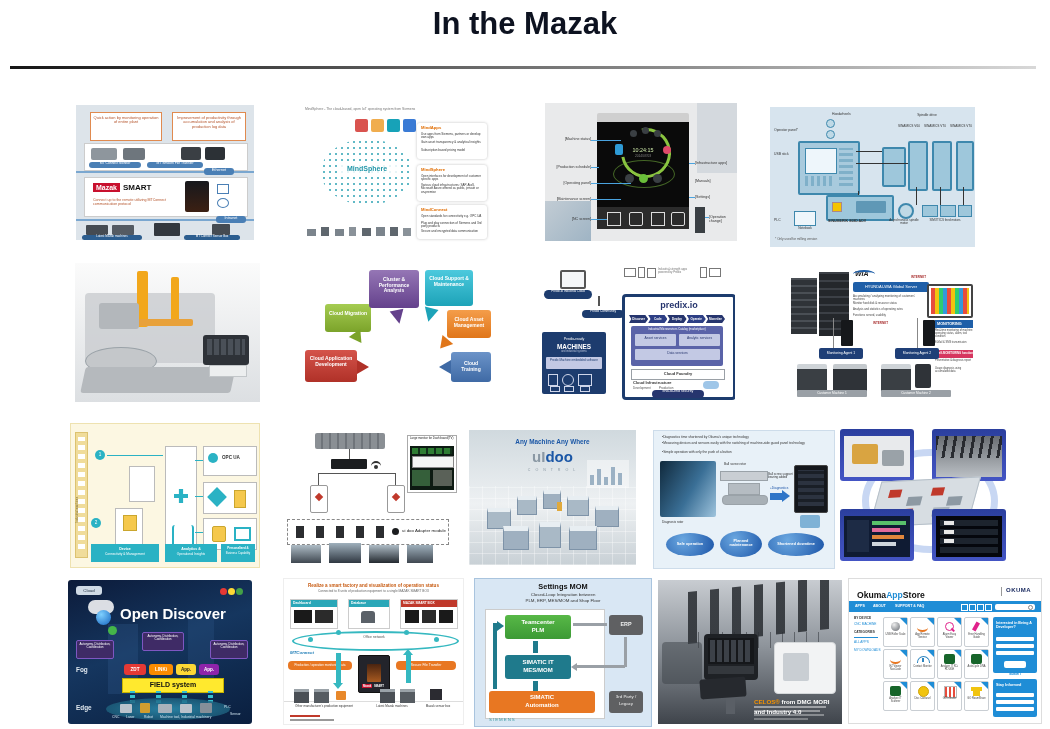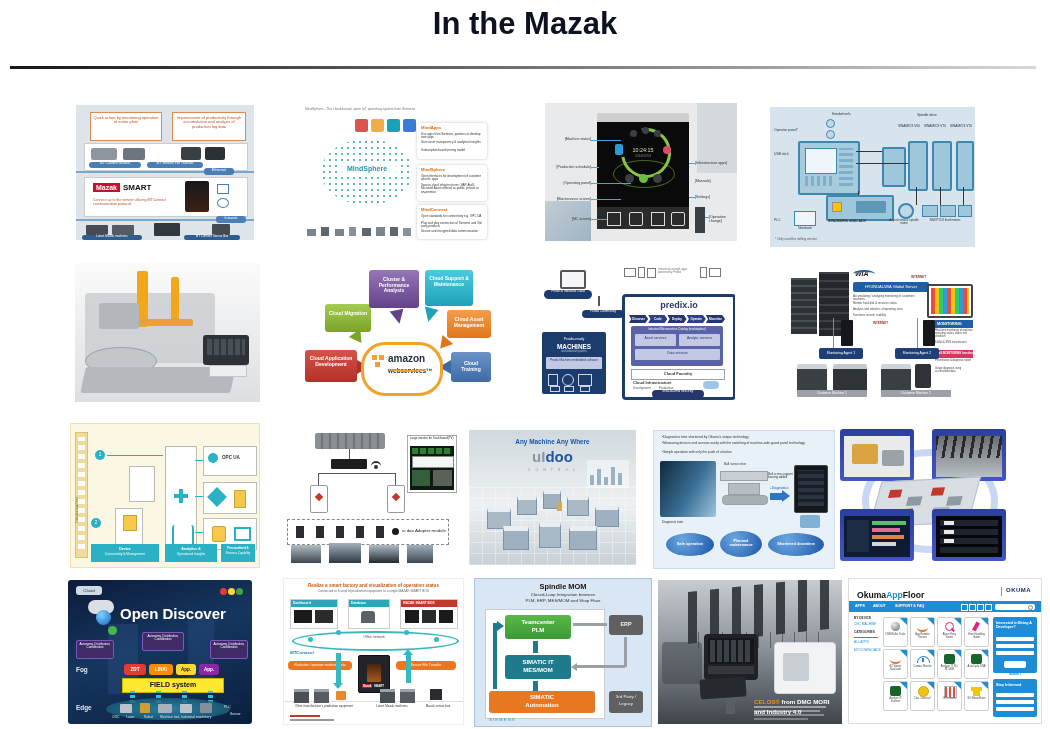--- a/index.html
+++ b/index.html
@@ -214,28 +214,20 @@
     </div>
   <div class="box c" style="left:152px;top:90px;width:40px;height:30px;background:linear-gradient(180deg,#6b93c8,#3f6aa5)">
       <div class="lb b w" style="left:3px;right:3px;top:9px;font-size:5px;text-align:center">Cloud Training</div>
     </div>
   <div class="tri" style="left:52px;top:70px;border-left:7px solid rgba(0,0,0,0);border-right:7px solid rgba(0,0,0,0);border-top:12px solid #7ba32a;transform:rotate(-35deg)"></div>
   <div class="tri" style="left:92px;top:48px;border-left:7px solid rgba(0,0,0,0);border-right:7px solid rgba(0,0,0,0);border-top:14px solid #64418c;transform:rotate(-12deg)"></div>
   <div class="tri" style="left:124px;top:46px;border-left:7px solid rgba(0,0,0,0);border-right:7px solid rgba(0,0,0,0);border-top:14px solid #1da3b8;transform:rotate(14deg)"></div>
   <div class="tri" style="left:138px;top:76px;border-left:7px solid rgba(0,0,0,0);border-right:7px solid rgba(0,0,0,0);border-top:12px solid #e0761a;transform:rotate(40deg)"></div>
   <div class="tri" style="left:58px;top:98px;border-top:7px solid rgba(0,0,0,0);border-bottom:7px solid rgba(0,0,0,0);border-left:12px solid #b03128"></div>
   <div class="tri" style="left:140px;top:98px;border-top:7px solid rgba(0,0,0,0);border-bottom:7px solid rgba(0,0,0,0);border-right:12px solid #3f6aa5"></div>
-  <div class="abs" style="left:62px;top:80px;width:76px;height:48px;background:#fff;border:3px solid #f0a229;border-radius:24px">
-    <div class="abs" style="left:8px;top:10px;width:5px;height:5px;background:#f0a229"></div>
-    <div class="abs" style="left:15px;top:10px;width:5px;height:5px;background:#f0a229"></div>
-    <div class="abs" style="left:11px;top:17px;width:5px;height:5px;background:#f0a229"></div>
-    <span class="lb b" style="left:24px;top:8px;font-size:10px;color:#232f3e">amazon</span>
-    <span class="lb b" style="left:24px;top:22px;font-size:6.4px;color:#232f3e">webservices™</span>
-    <div class="abs" style="left:24px;top:20px;width:40px;height:5px;border-bottom:2px solid #f0a229;border-radius:50%"></div>
-  </div>
 </div>
 
 <div class="tile" style="left:536px;top:262px;width:199px;height:138px;background:#fff">
   <div class="abs" style="left:88px;top:6px;width:10px;height:7px;border:1px solid #777"></div>
   <div class="abs" style="left:102px;top:5px;width:5px;height:9px;border:1px solid #777"></div>
   <div class="abs" style="left:111px;top:6px;width:7px;height:8px;border:1px solid #777"></div>
   <div class="abs" style="left:164px;top:5px;width:5px;height:9px;border:1px solid #777"></div>
   <div class="abs" style="left:173px;top:6px;width:10px;height:7px;border:1px solid #777"></div>
   <div class="lb" style="left:122px;top:6px;width:40px;font-size:2.8px;color:#777">Industrial-strength apps powered by Predix</div>
   <div class="abs" style="left:24px;top:8px;width:22px;height:15px;border:2px solid #555;border-radius:2px;background:#f4f6f8"></div>
@@ -607,21 +599,21 @@
   <div class="abs" style="left:116px;top:110px;width:15px;height:11px;background:#565c62;border-top:3px solid #9aa2a8"></div>
   <div class="abs" style="left:146px;top:110px;width:12px;height:11px;background:#2b2b31"></div>
   <div class="lb c" style="left:4px;top:126px;width:72px;font-size:3px;text-align:center">Other manufacturer's production equipment</div>
   <div class="lb c" style="left:86px;top:126px;width:44px;font-size:3px;text-align:center">Latest Mazak machines</div>
   <div class="lb c" style="left:136px;top:126px;width:36px;font-size:3px;text-align:center">Mazak sensor box</div>
   <div class="abs" style="left:6px;top:136px;width:30px;height:2px;background:#c0392b"></div>
   <div class="abs" style="left:6px;top:140px;width:44px;height:2px;background:#999"></div>
 </div>
 
 <div class="tile" style="left:474px;top:578px;width:176px;height:147px;background:#d9e7f4;border:1px solid #a9c4de">
-  <div class="lb b c" style="left:0;right:0;top:4px;font-size:7.4px;color:#111;text-align:center">Spindle MOM</div>
+  <div class="lb b c" style="left:0;right:0;top:4px;font-size:7.4px;color:#111;text-align:center">Settings MOM</div>
   <div class="lb c" style="left:0;right:0;top:14px;font-size:4.4px;color:#333;text-align:center">Closed-Loop Integration between</div>
   <div class="lb c" style="left:0;right:0;top:20px;font-size:4.4px;color:#333;text-align:center">PLM, ERP, MES/MOM and Shop Floor</div>
   <div class="abs" style="left:10px;top:30px;width:118px;height:108px;background:#fff;border:1px solid #ccc"></div>
   <div class="abs" style="left:18px;top:44px;width:4px;height:66px;background:#1f7a8c"></div>
   <div class="tri" style="left:22px;top:42px;border-top:5px solid rgba(0,0,0,0);border-bottom:5px solid rgba(0,0,0,0);border-left:7px solid #1f7a8c"></div>
   <div class="box c" style="left:30px;top:36px;width:66px;height:24px;background:linear-gradient(180deg,#58b847,#3c9a35)">
     <div class="lb b w c" style="left:0;right:0;top:4px;font-size:6px;text-align:center">Teamcenter</div>
     <div class="lb b w c" style="left:0;right:0;top:12px;font-size:6px;text-align:center">PLM</div>
   </div>
   <div class="abs" style="left:58px;top:62px;width:5px;height:12px;background:#1f7a8c"></div>
@@ -668,21 +660,21 @@
     <div class="b w" style="font-size:6.2px">and Industry 4.0</div>
   </div>
   <div class="abs" style="left:96px;top:126px;width:72px;height:1.5px;background:rgba(255,255,255,.45)"></div>
   <div class="abs" style="left:96px;top:130px;width:66px;height:1.5px;background:rgba(255,255,255,.4)"></div>
   <div class="abs" style="left:96px;top:134px;width:70px;height:1.5px;background:rgba(255,255,255,.35)"></div>
   <div class="abs" style="left:96px;top:138px;width:54px;height:1.5px;background:rgba(255,255,255,.3)"></div>
 </div>
 
 <div class="tile" style="left:848px;top:578px;width:192px;height:144px;background:#fff;border:1px solid #ddd">
   <div class="abs" style="left:8px;top:5px">
-    <span class="b" style="font-size:8.6px;color:#111">Okuma</span><span class="b" style="font-size:8.6px;color:#1f8dd6">App</span><span class="b" style="font-size:8.6px;color:#111">Floor</span>
+    <span class="b" style="font-size:8.6px;color:#111">Okuma</span><span class="b" style="font-size:8.6px;color:#1f8dd6">App</span><span class="b" style="font-size:8.6px;color:#111">Store</span>
   </div>
   <div class="abs" style="left:152px;top:8px;width:1px;height:9px;background:#999"></div>
   <div class="lb b" style="left:157px;top:8px;font-size:6px;color:#14255c;letter-spacing:.5px">OKUMA</div>
   <div class="abs" style="left:0;top:22px;width:192px;height:11px;background:#1f8dd6">
     <span class="lb b w" style="left:6px;top:3px;font-size:3.6px">APPS</span>
     <span class="lb b w" style="left:24px;top:3px;font-size:3.6px">ABOUT</span>
     <span class="lb b w" style="left:46px;top:3px;font-size:3.6px">SUPPORT &amp; FAQ</span>
     <div class="abs" style="left:112px;top:3px;width:5px;height:5px;border:1px solid #fff"></div>
     <div class="abs" style="left:120px;top:3px;width:5px;height:5px;border:1px solid #fff"></div>
     <div class="abs" style="left:128px;top:3px;width:5px;height:5px;border:1px solid #fff"></div>

